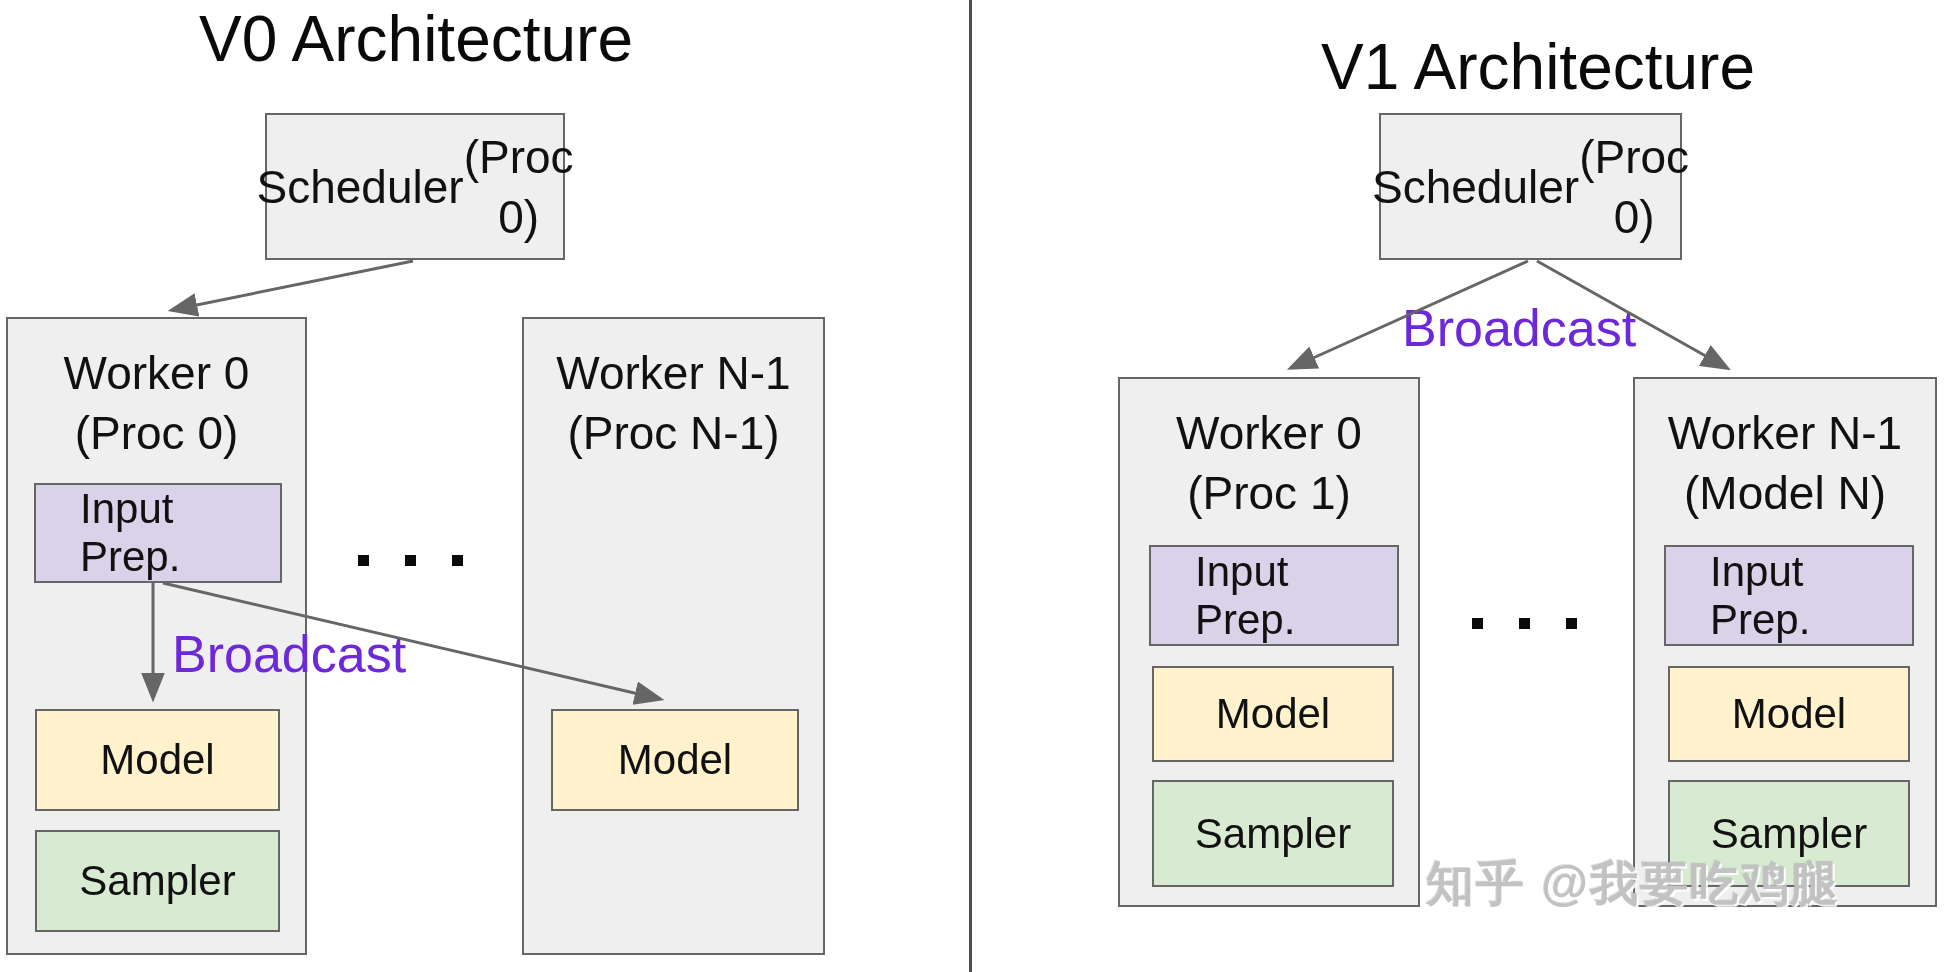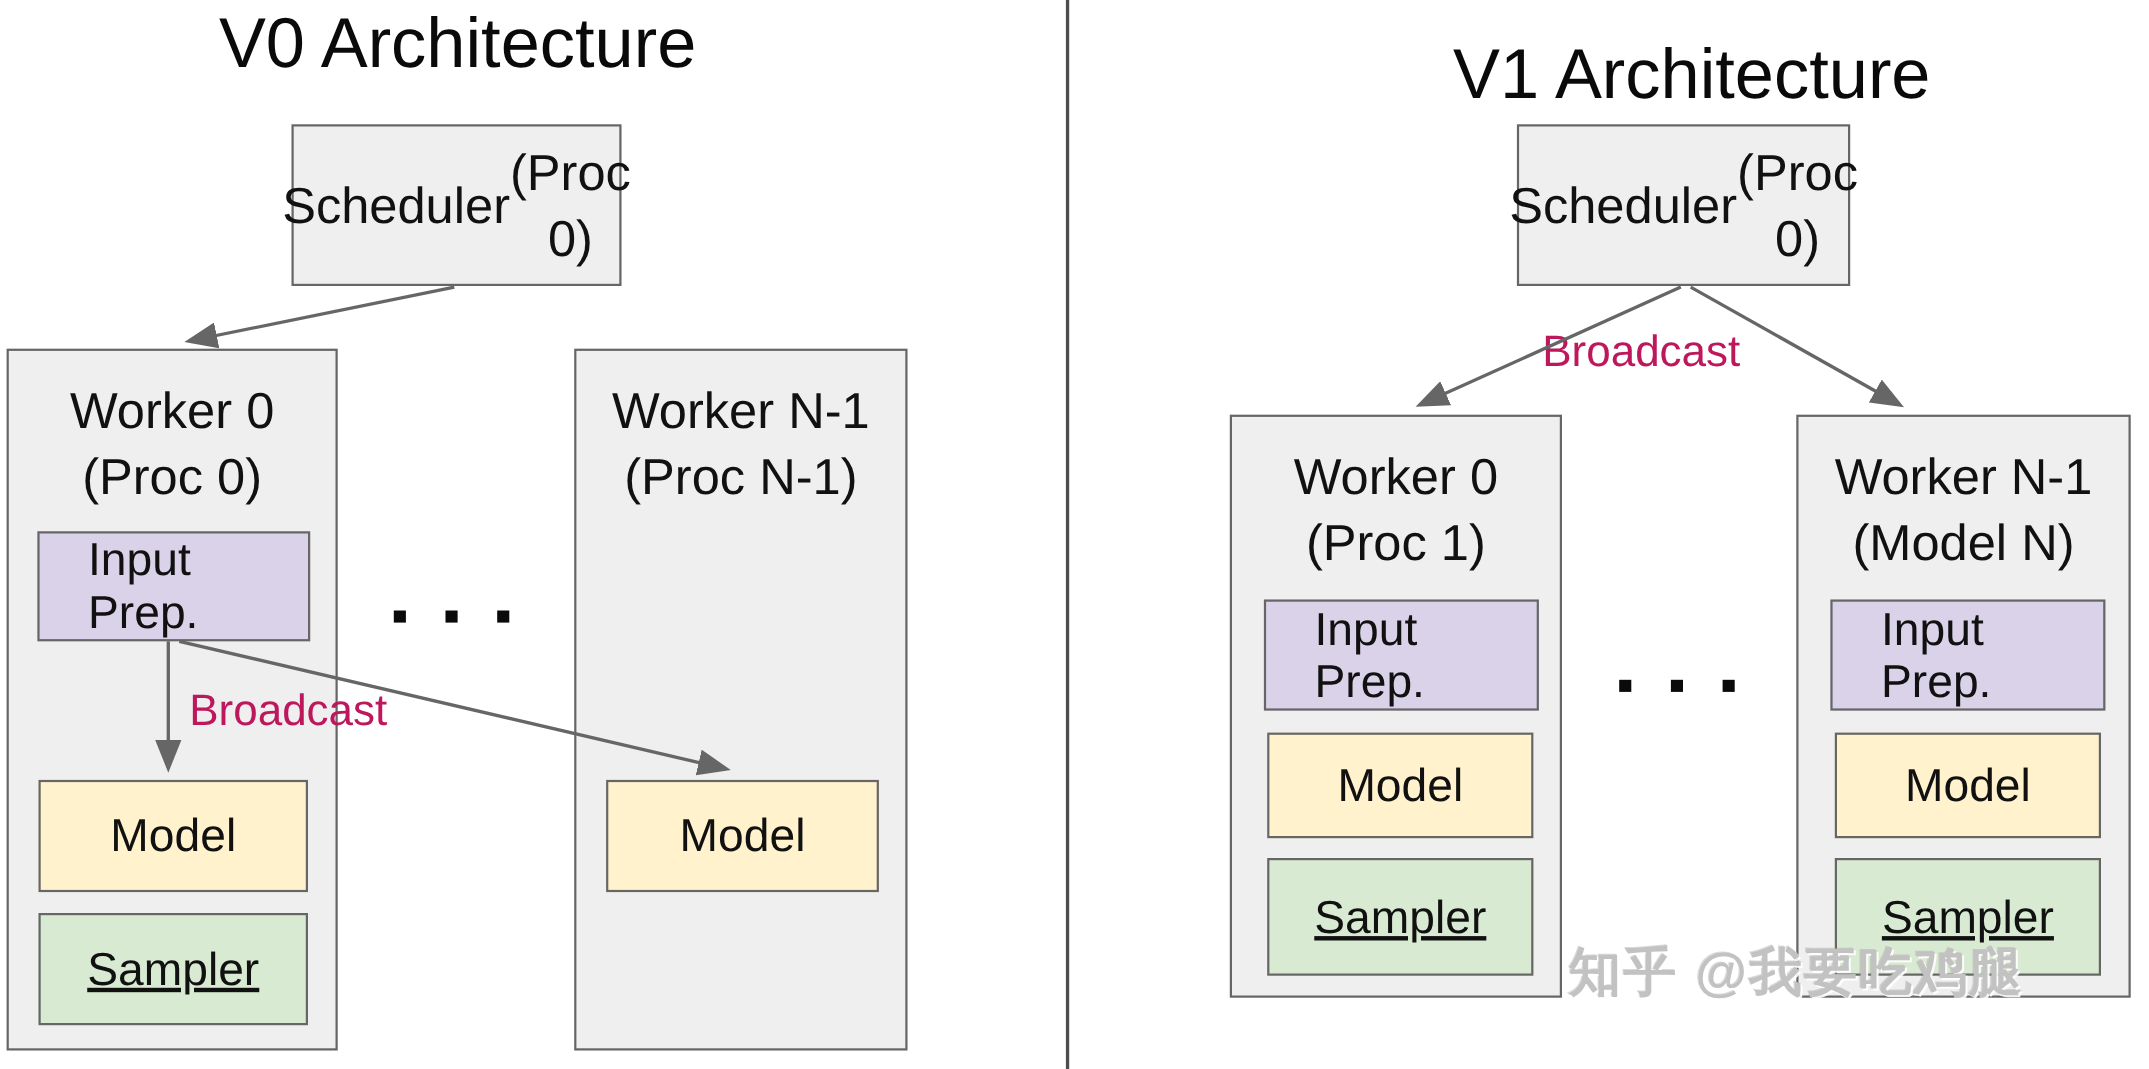--- a/index.html
+++ b/index.html
@@ -37,25 +37,25 @@
   }
   .inner-box {
     position: absolute;
     border: 2px solid var(--box-border, #666666);
     box-sizing: border-box;
     display: flex; align-items: center; justify-content: center;
     font-size: 42px;
   }
   .inner-purple { background: var(--box-purple, #d9d2e9); padding-left: 44px; }
   .inner-yellow { background: var(--box-yellow, #fff2cc); }
-  .inner-green  { background: var(--box-green,  #d9ead3); text-decoration: underline; }
+  .inner-green  { background: var(--box-green,  #d9ead3); }
   .broadcast-label {
     position: absolute;
-    font-size: 40px;
-    color: #be185d;
+    font-size: 52px;
+    color: #6d28d9;
     white-space: nowrap;
   }
   .dots { position: absolute; display: flex; gap: 36px; }
   .dots span {
     width: 11px; height: 11px;
     background: #0a0a0a;
     display: inline-block;
   }
   .divider {
     position: absolute;

